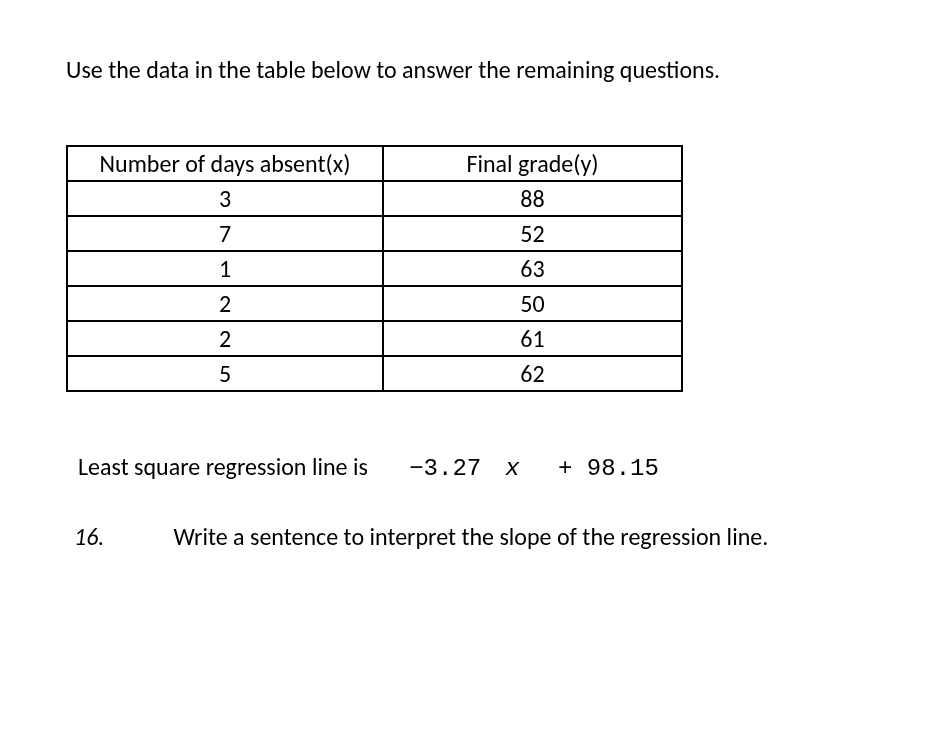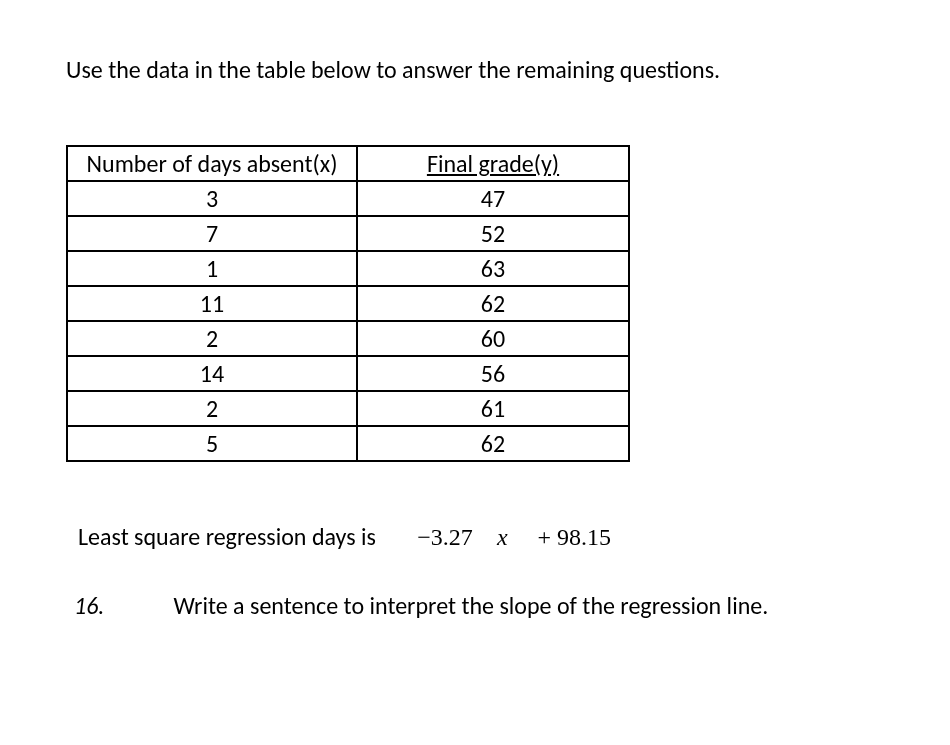--- a/index.html
+++ b/index.html
@@ -28,31 +28,30 @@
       border: 2px solid #000;
       text-align: center;
       font-weight: normal;
       font-size: 24px;
       padding: 2px 10px;
     }
     .data-table th {
       font-weight: normal;
     }
     .col-x {
-      width: 290px;
+      width: 316px;
     }
     .col-y {
-      width: 272px;
-      text-decoration: underline;
+      width: 299px;
     }
     .regression-line {
       margin-bottom: 28px;
     }
     .regression-eq {
-      font-family: Liberation Serif, serif;
+      font-family: Liberation Mono, monospace;
     }
     .regression-eq .var {
       font-style: italic;
     }
     .question {
       padding-left: 46px;
       text-indent: -38px;
       margin-left: 38px;
     }
     .question-num {
@@ -69,53 +68,45 @@
 <table class="data-table">
   <thead>
     <tr>
       <th class="col-x">Number of days absent(x)</th>
       <th class="col-y">Final grade(y)</th>
     </tr>
   </thead>
   <tbody>
     <tr>
       <td>3</td>
-      <td>47</td>
+      <td>88</td>
     </tr>
     <tr>
       <td>7</td>
       <td>52</td>
     </tr>
     <tr>
       <td>1</td>
       <td>63</td>
     </tr>
     <tr>
-      <td>11</td>
-      <td>62</td>
-    </tr>
-    <tr>
       <td>2</td>
-      <td>60</td>
-    </tr>
-    <tr>
-      <td>14</td>
-      <td>56</td>
+      <td>50</td>
     </tr>
     <tr>
       <td>2</td>
       <td>61</td>
     </tr>
     <tr>
       <td>5</td>
       <td>62</td>
     </tr>
   </tbody>
 </table>
 
 <p class="regression-line">
-  <span>Least square regression days is </span><span class="regression-eq"><span>−3.27</span><span class="var">x</span><span> + 98.15</span></span>
+  <span>Least square regression line is </span><span class="regression-eq"><span>−3.27</span><span class="var">x</span><span> + 98.15</span></span>
 </p>
 
 <p class="question">
   <span class="question-num">16.</span>
   <span>Write a sentence to interpret the slope of the regression line.</span>
 </p>
 
 </body></html>

